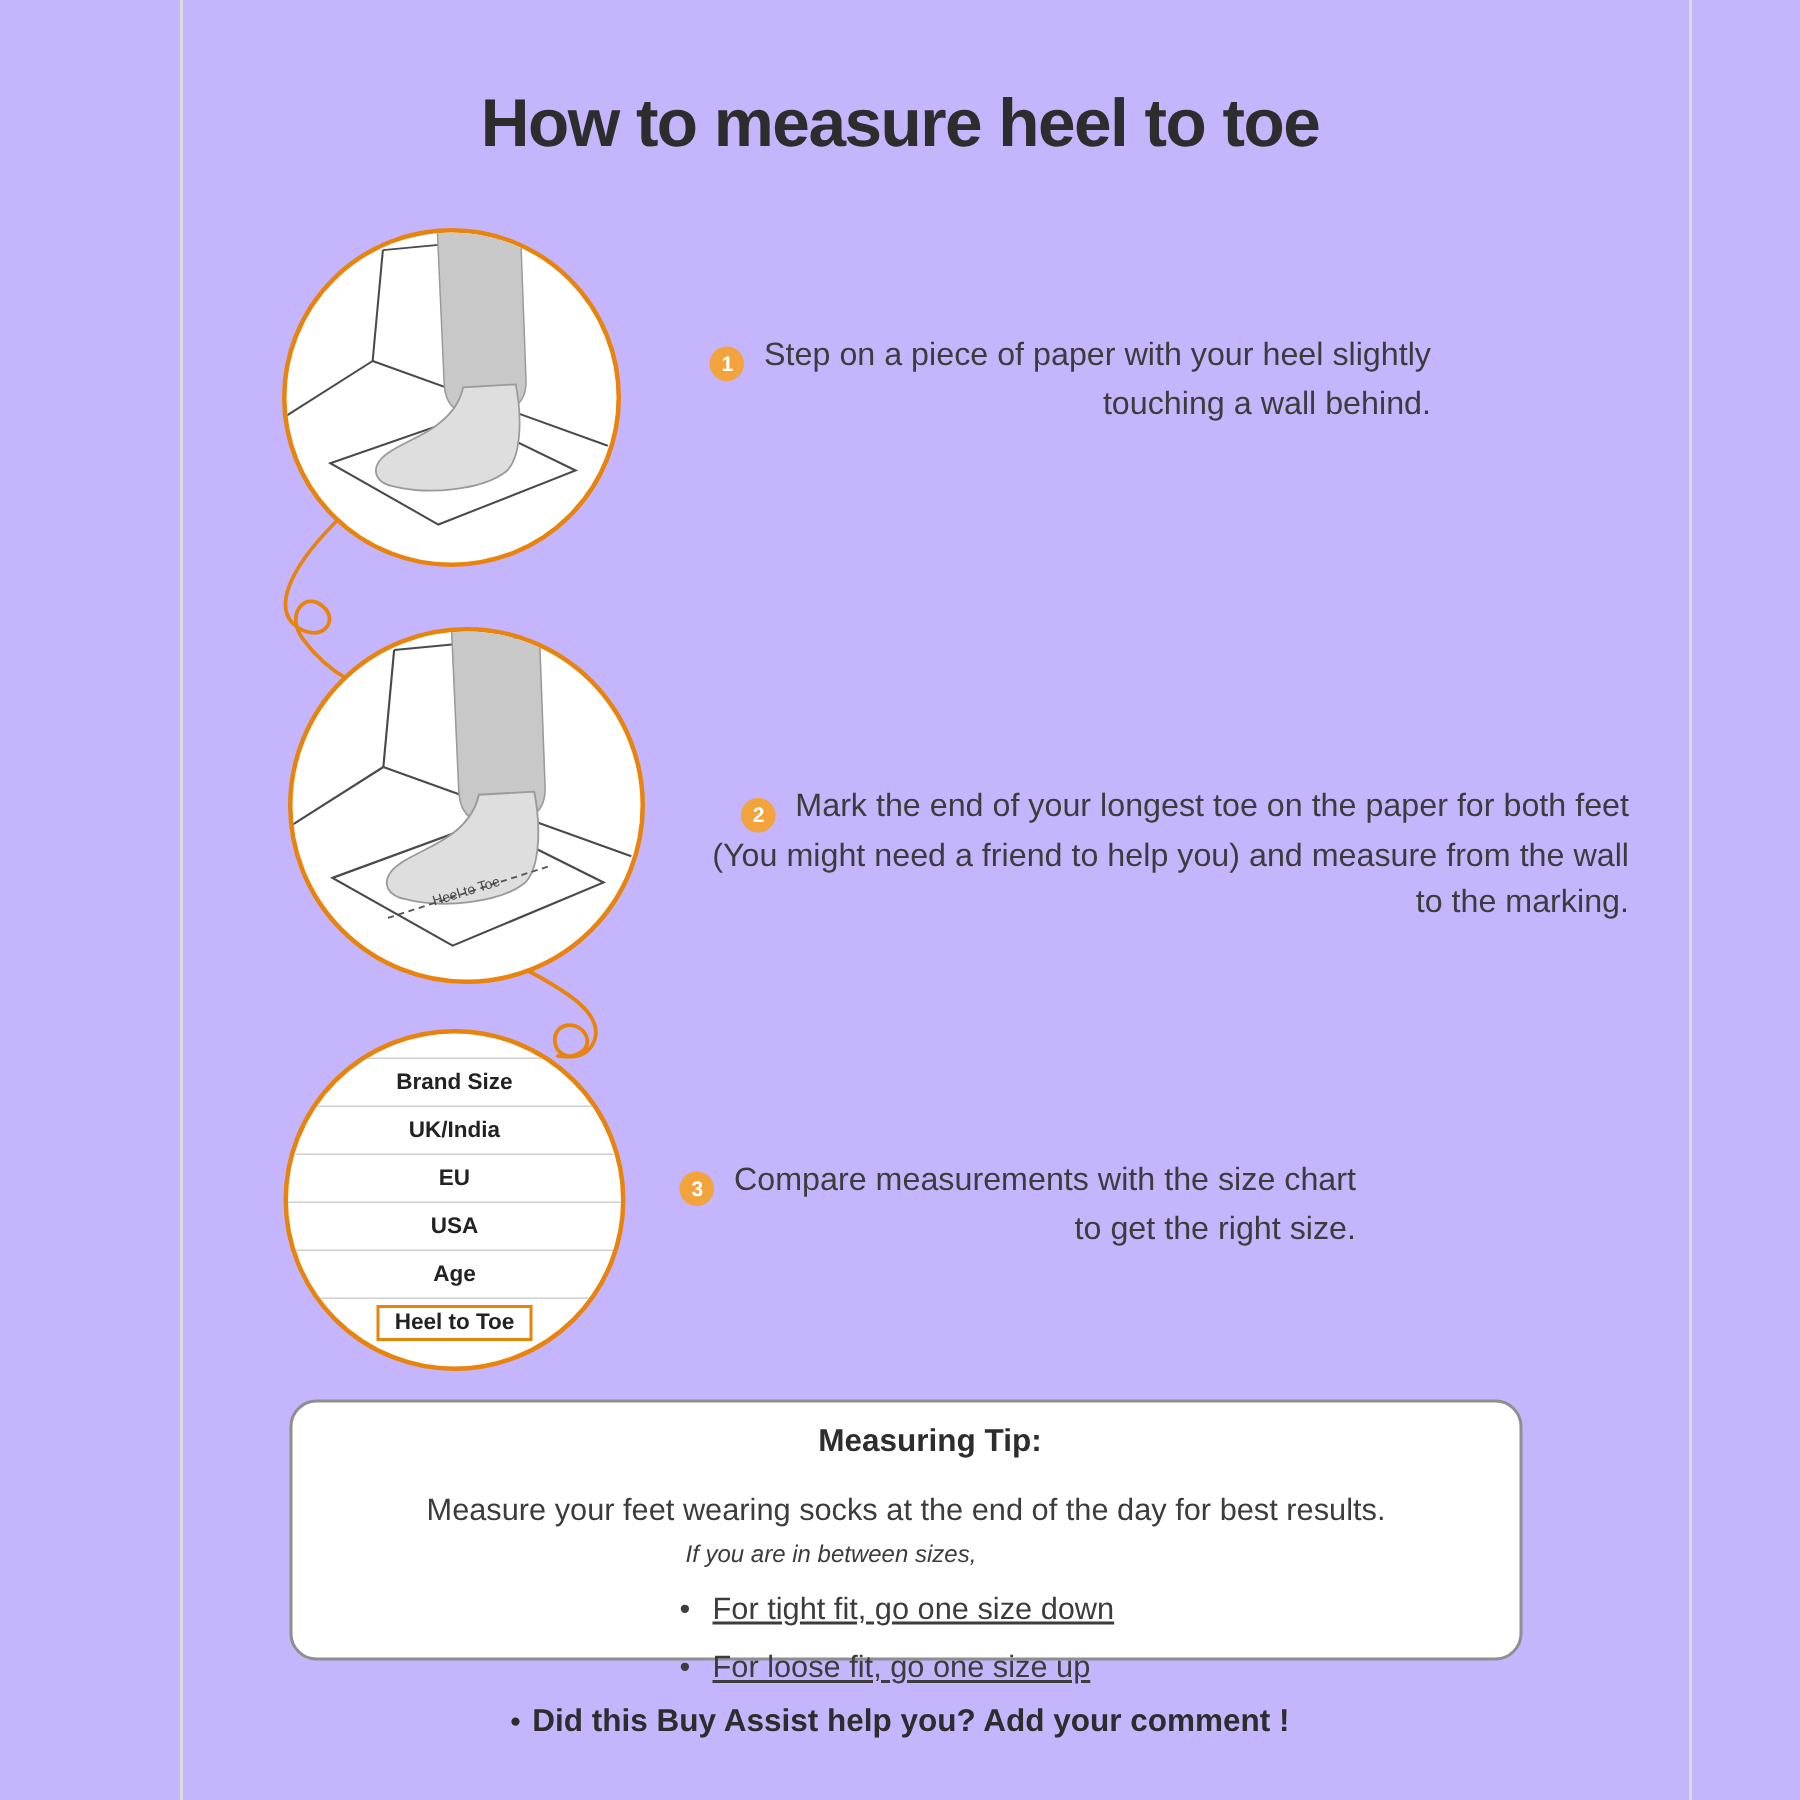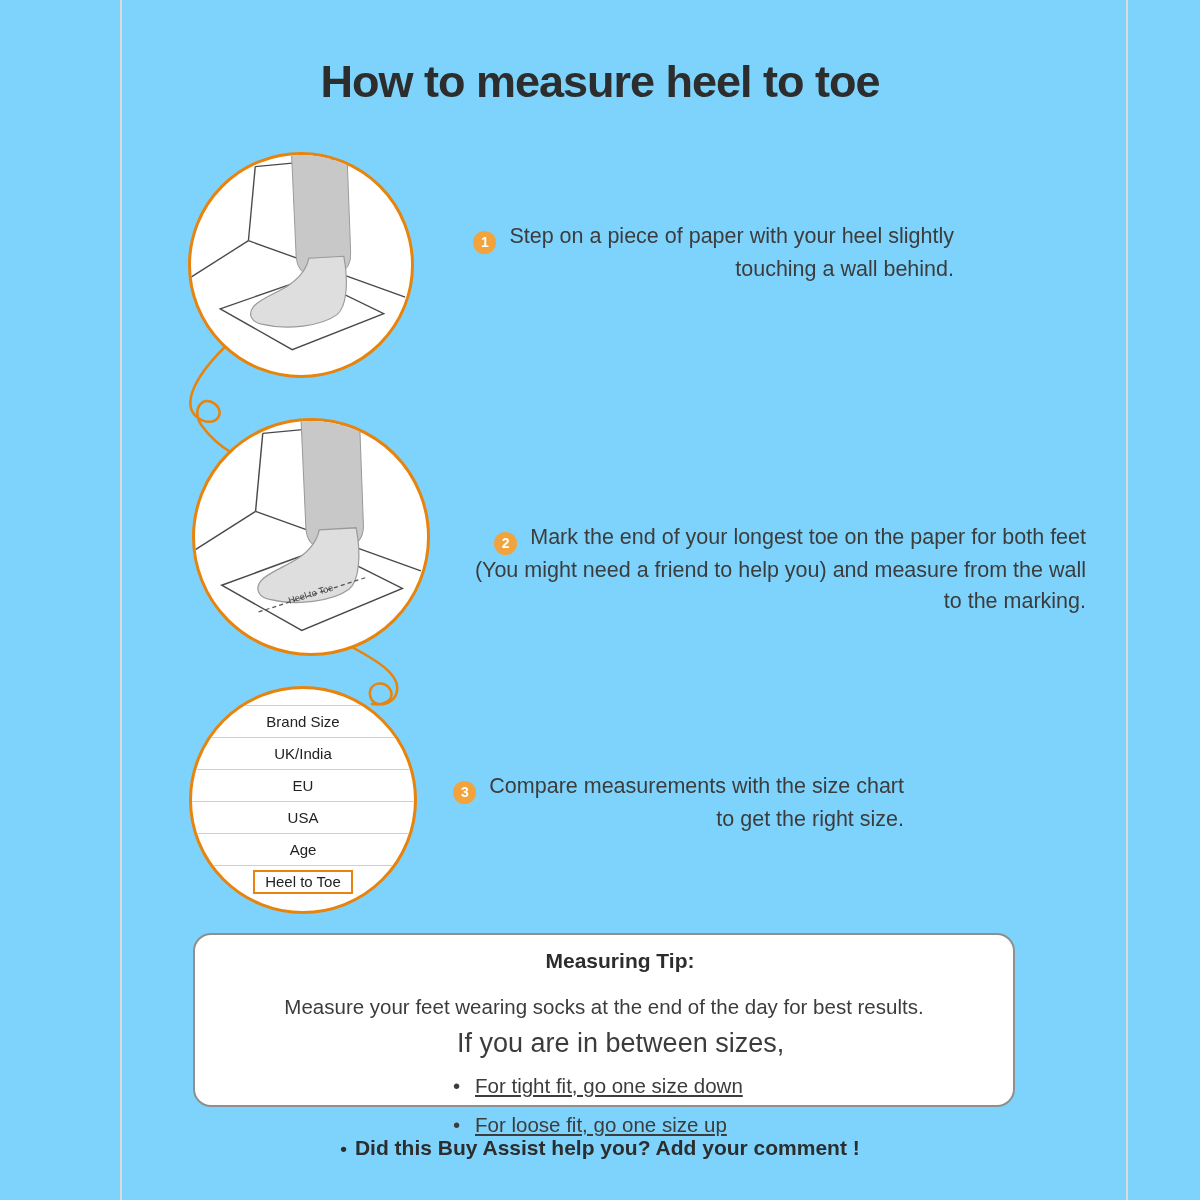--- a/index.html
+++ b/index.html
@@ -2,54 +2,54 @@
 <html style="--accent: #E8830C; --badge: #F2A33C; --text: #3C3C3C;"><head>
 <meta charset="utf-8">
 <style>
   :root{
     --accent:#E8830C;
     --badge:#F2A33C;
     --text:#3C3C3C;
   }
   *{margin:0;padding:0;box-sizing:border-box;}
   body{background:#fff;font-family:"Liberation Sans",sans-serif;}
-  .page{position:relative;width:1200px;height:1200px;background:#7dd3fc;color:var(--text);overflow:hidden;}
+  .page{position:relative;width:1200px;height:1200px;background:#c4b5fd;color:var(--text);overflow:hidden;}
   .edge{position:absolute;top:0;bottom:0;width:2px;background:#dcdcdc;}
   .edge.left{left:120px;}
   .edge.right{left:1126px;}
   .title{position:absolute;top:56px;left:0;width:100%;text-align:center;
          font-size:45px;font-weight:700;color:#2d2d2d;letter-spacing:-1px;}
   
   .connectors{position:absolute;left:0;top:0;width:1200px;height:1200px;pointer-events:none;}
   
   .circle{position:absolute;border:3px solid var(--accent);border-radius:50%;background:#fff;overflow:hidden;}
   #circle1{left:188px;top:152px;width:226px;height:226px;}
   #circle2{left:192px;top:418px;width:238px;height:238px;}
   #circle3{left:189px;top:686px;width:228px;height:228px;}
   .circle svg{display:block;width:100%;height:100%;}
   
   .chart-rows{position:absolute;top:16px;left:0;width:100%;border-top:1px solid #cfcfcf;}
   .chart-row{height:32px;display:flex;align-items:center;justify-content:center;
-             font-size:15px;font-weight:400;color:#222;border-bottom:1px solid #cfcfcf;}
+             font-size:15px;font-weight:700;color:#222;border-bottom:1px solid #cfcfcf;}
   .chart-row:last-child{border-bottom:none;}
   .hl-box{border:2px solid var(--accent);padding:1px 10px 2px;background:#fff;}
   
   .step{position:absolute;font-size:21.5px;line-height:1.42;color:var(--text);text-align:right;}
   #step1{left:449px;top:221px;width:505px;}
   #step2{left:464px;top:486px;width:622px;margin-top:36px;}
   #step3{left:449px;top:771px;width:455px;}
   .badge{display:inline-flex;align-items:center;justify-content:center;
          width:23px;height:23px;border-radius:50%;background:var(--badge);
          color:#fff;font-size:14px;font-weight:700;margin-right:7px;vertical-align:-4px;}
   
   .tip{position:absolute;left:193px;top:933px;width:822px;height:174px;
        border:2px solid #8f8f8f;border-radius:18px;background:#fff;}
   .tip-title{text-align:center;margin-top:14px;font-size:21px;font-weight:700;color:#2d2d2d;padding-left:32px;}
   .tip-line1{text-align:center;margin-top:22px;font-size:20.5px;}
-  .tip-sub{margin:9px 0 0 262px;font-size:27px;}
+  .tip-sub{margin:9px 0 0 262px;font-size:16px;font-style:italic;}
   .tip-bullets{list-style:none;margin:3px 0 0 248px;font-size:20.5px;}
   .tip-bullets li{padding-left:32px;position:relative;margin-top:15px;text-decoration:underline;}
   .tip-bullets li::before{content:"\2022";position:absolute;left:10px;}
   
   .footer{position:absolute;top:1136px;left:0;width:100%;display:flex;
           justify-content:center;align-items:baseline;gap:8px;
           font-size:21px;font-weight:700;color:#2d2d2d;}
   .f-dot::before{content:"\2022";font-size:19px;}
 </style>
 </head>

